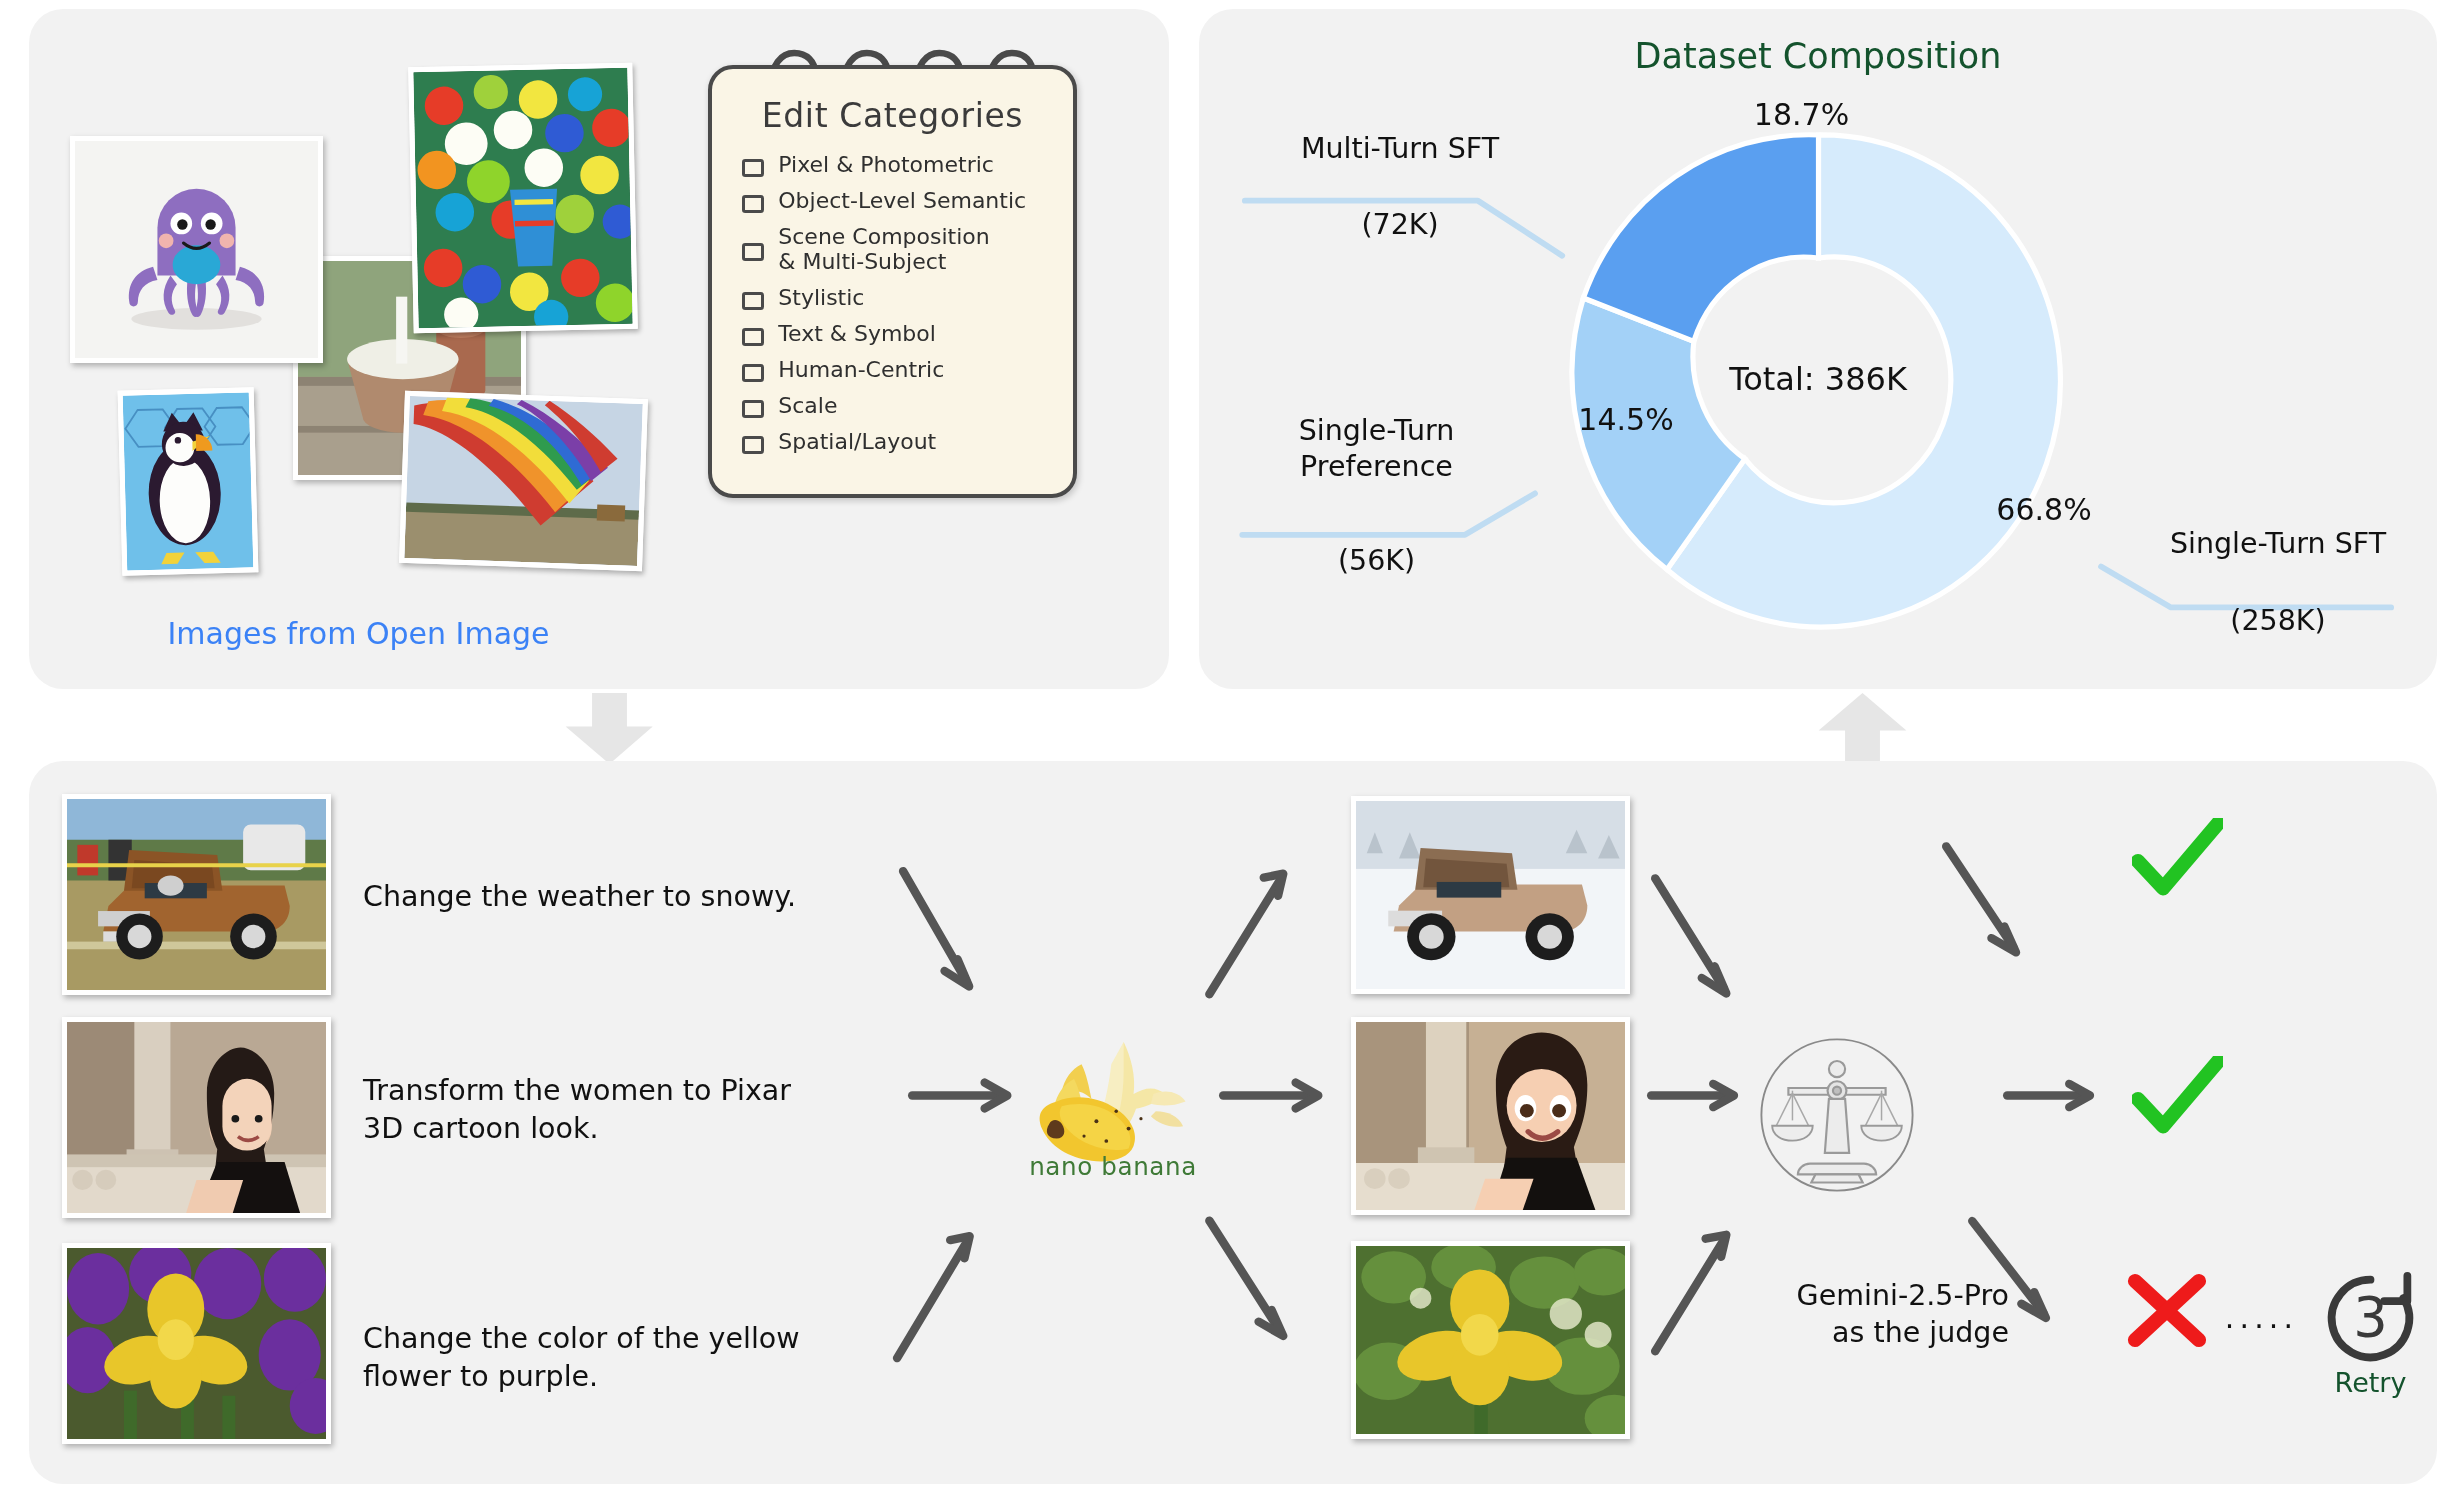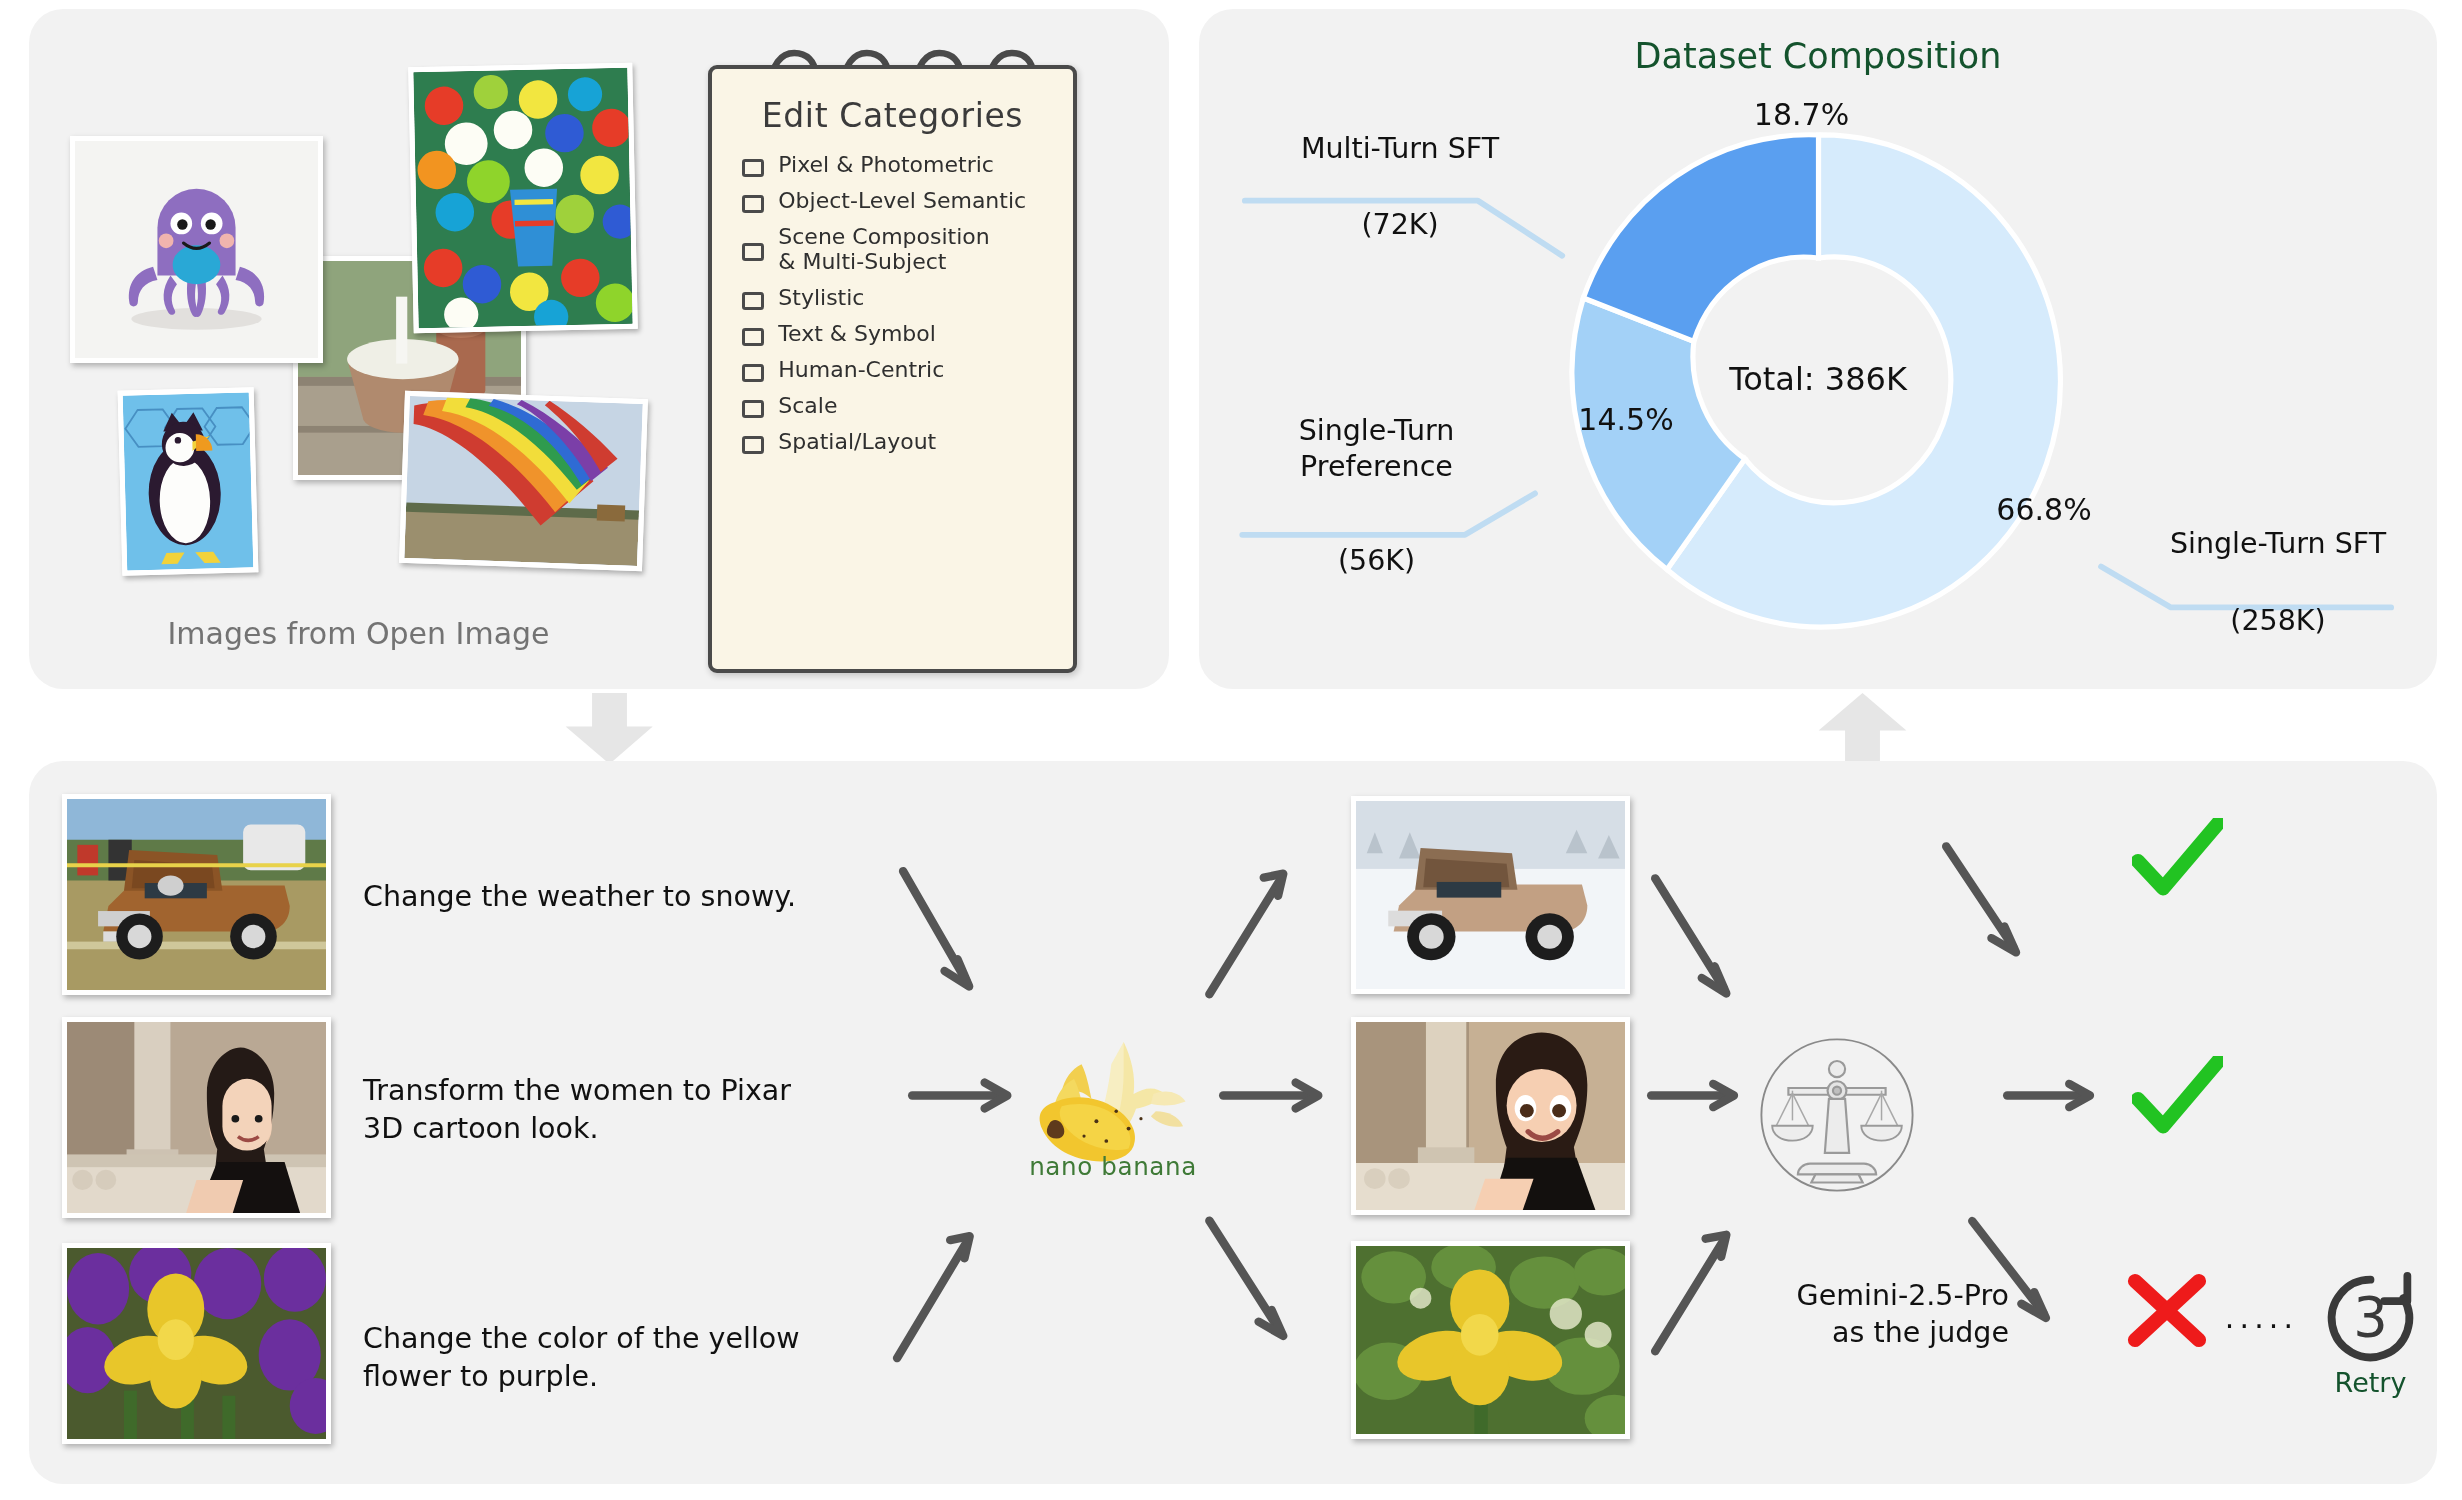--- a/index.html
+++ b/index.html
@@ -36,30 +36,30 @@
   .photo > .inner { width: 100%; height: 100%; position: relative; overflow: hidden; }
 
   #ph-octopus { left: 70px; top: 136px; width: 253px; height: 227px; z-index: 5; }
   #ph-paint   { left: 411px; top: 65px; width: 224px; height: 266px; z-index: 6; transform: rotate(-1.2deg); }
   #ph-bowl    { left: 293px; top: 256px; width: 233px; height: 224px; z-index: 3; }
   #ph-penguin { left: 120px; top: 389px; width: 136px; height: 185px; z-index: 7; transform: rotate(-1.5deg); }
   #ph-balloon { left: 402px; top: 395px; width: 243px; height: 172px; z-index: 6; transform: rotate(2deg); }
 
   .caption-sources {
     position: absolute; left: 70px; top: 616px; width: 577px;
-    text-align: center; font-size: 30px; color: #737373;
+    text-align: center; font-size: 30px; color: #3b82f6;
     font-family: "DejaVu Sans", sans-serif;
   }
 
   
   #notepad {
-    position: absolute; left: 708px; top: 65px; width: 369px; height: 608px;
+    position: absolute; left: 708px; top: 65px; width: 369px; height: 433px;
     background: #faf5e6;
     border: 4.5px solid #4a4a4a;
-    border-radius: 9px;
+    border-radius: 25px;
     box-shadow: 1.3px 2.6px 6.5px rgba(0,0,0,0.18);
   }
   #spiral { position: absolute; left: 745px; top: 36px; width: 298px; height: 56px; }
   .note-title {
     position: absolute; left: 0; top: 27px; width: 100%;
     text-align: center; font-size: 33px; color: #3b3b3b; letter-spacing: 0.6px;
   }
   .note-list { position: absolute; left: 30px; top: 83px; width: 330px; }
   .note-item { display: flex; align-items: center; margin-bottom: 10.4px; }
   .note-cb {

